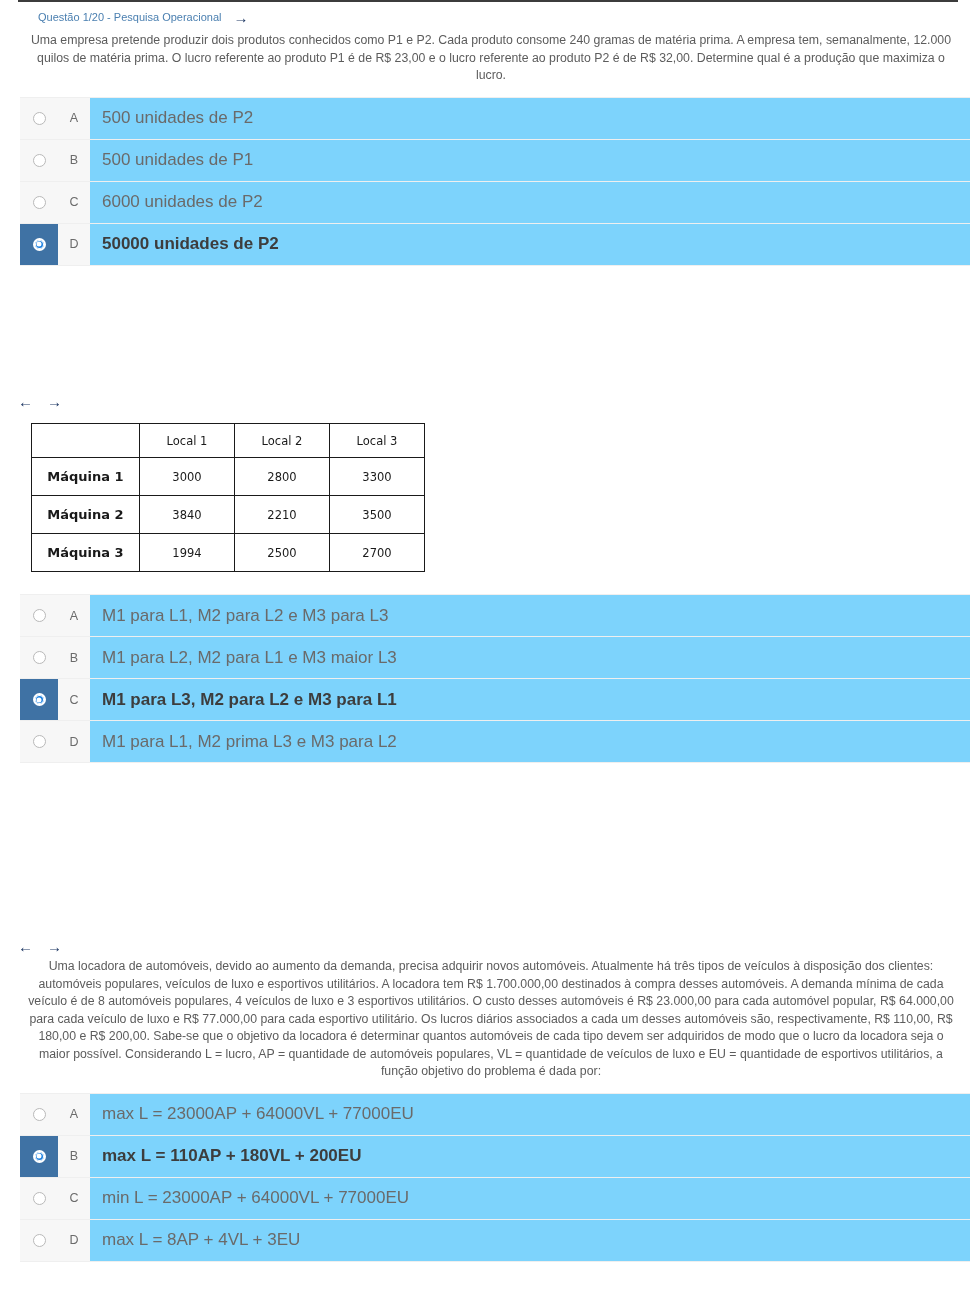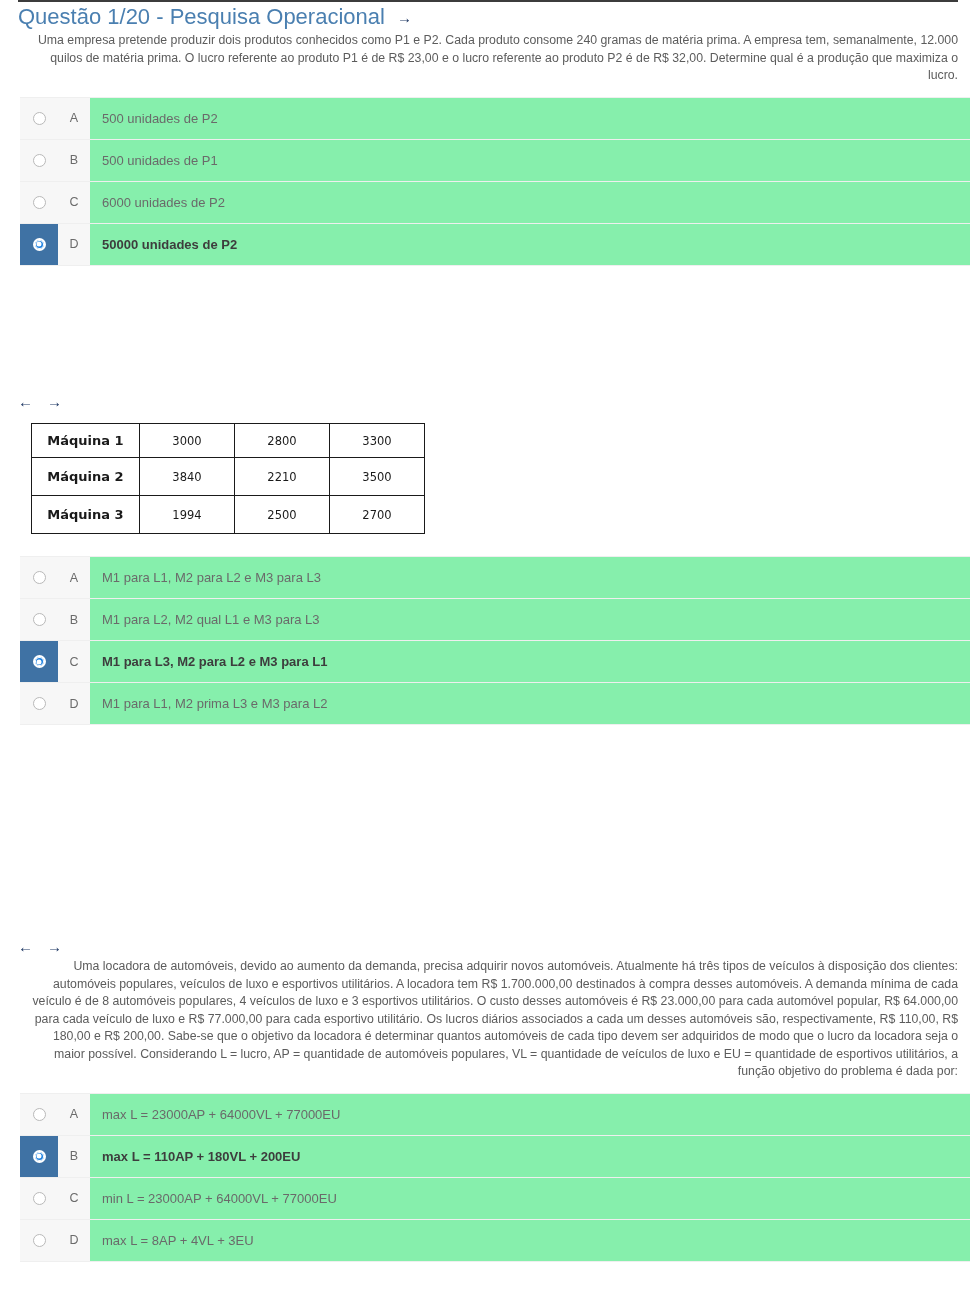--- a/index.html
+++ b/index.html
@@ -42,40 +42,41 @@
     padding-top: 4px;
     padding-bottom: 2px;
     font-size: 16.5px;
     line-height: 22px;
     color: #4a7fb0;
     font-weight: 400;
     white-space: nowrap;
   }
   .q-header .q-title {
     color: #4a7fb0;
-    font-size: 22px;
+    font-size: 11px;
+    margin-left: 20px;
   }
   .nav-arrow {
     color: #1f3864;
     font-size: 15px;
     font-weight: bold;
     line-height: 1;
     cursor: pointer;
     display: inline-block;
   }
   .nav-arrow.prev { margin-right: 2px; }
   .nav-arrow.next { margin-left: 4px; }
 
   .q-body {
     padding-left: 24px;
     padding-right: 22px;
     font-size: 12.3px;
     line-height: 17.5px;
     color: #5c5c5c;
-    text-align: right;
+    text-align: center;
     margin-top: 2px;
   }
 
   
   .options {
     margin-left: 20px;
     margin-right: 10px;
     width: 950px;
     border-top: 1px solid #efefef;
   }
@@ -136,23 +137,23 @@
     border-radius: 50%;
     background: #ffffff;
   }
 
   .opt-text-cell {
     flex: 1 1 auto;
     display: flex;
     align-items: center;
     padding-left: 12px;
     padding-right: 10px;
-    font-size: 13px;
+    font-size: 17px;
     color: #6a6a6a;
-    background: #86efac;
+    background: #7dd3fc;
   }
   .opt-text-cell.bold {
     font-weight: bold;
     color: #3d3d3d;
     text-align: right;
   }
 
   
   .matrix-wrap {
     margin-left: 31px;
@@ -229,20 +230,26 @@
 
 <div class="question-block q2-block">
   <div class="q-header">
     <span class="nav-arrow prev">←</span>
     <span class="nav-arrow next">→</span>
   </div>
 
   <div class="matrix-wrap">
     <table class="matrix">
       <tbody>
+          <tr>
+        <td class="corner"></td>
+        <td class="colhead">Local 1</td>
+        <td class="colhead">Local 2</td>
+        <td class="colhead">Local 3</td>
+      </tr>
       <tr>
         <td class="rowhead">Máquina 1</td>
         <td class="cell">3000</td>
         <td class="cell">2800</td>
         <td class="cell">3300</td>
       </tr>
       <tr>
         <td class="rowhead">Máquina 2</td>
         <td class="cell">3840</td>
         <td class="cell">2210</td>
@@ -266,21 +273,21 @@
         <span class="radio"></span>
       </div>
       <div class="opt-letter-cell">A</div>
       <div class="opt-text-cell">M1 para L1, M2 para L2 e M3 para L3</div>
     </div>
     <div class="option-row">
       <div class="opt-radio-cell">
         <span class="radio"></span>
       </div>
       <div class="opt-letter-cell">B</div>
-      <div class="opt-text-cell">M1 para L2, M2 qual L1 e M3 para L3</div>
+      <div class="opt-text-cell">M1 para L2, M2 para L1 e M3 maior L3</div>
     </div>
     <div class="option-row">
       <div class="opt-radio-cell selected">
         <span class="radio checked"></span>
       </div>
       <div class="opt-letter-cell">C</div>
       <div class="opt-text-cell bold">M1 para L3, M2 para L2 e M3 para L1</div>
     </div>
     <div class="option-row">
       <div class="opt-radio-cell">

